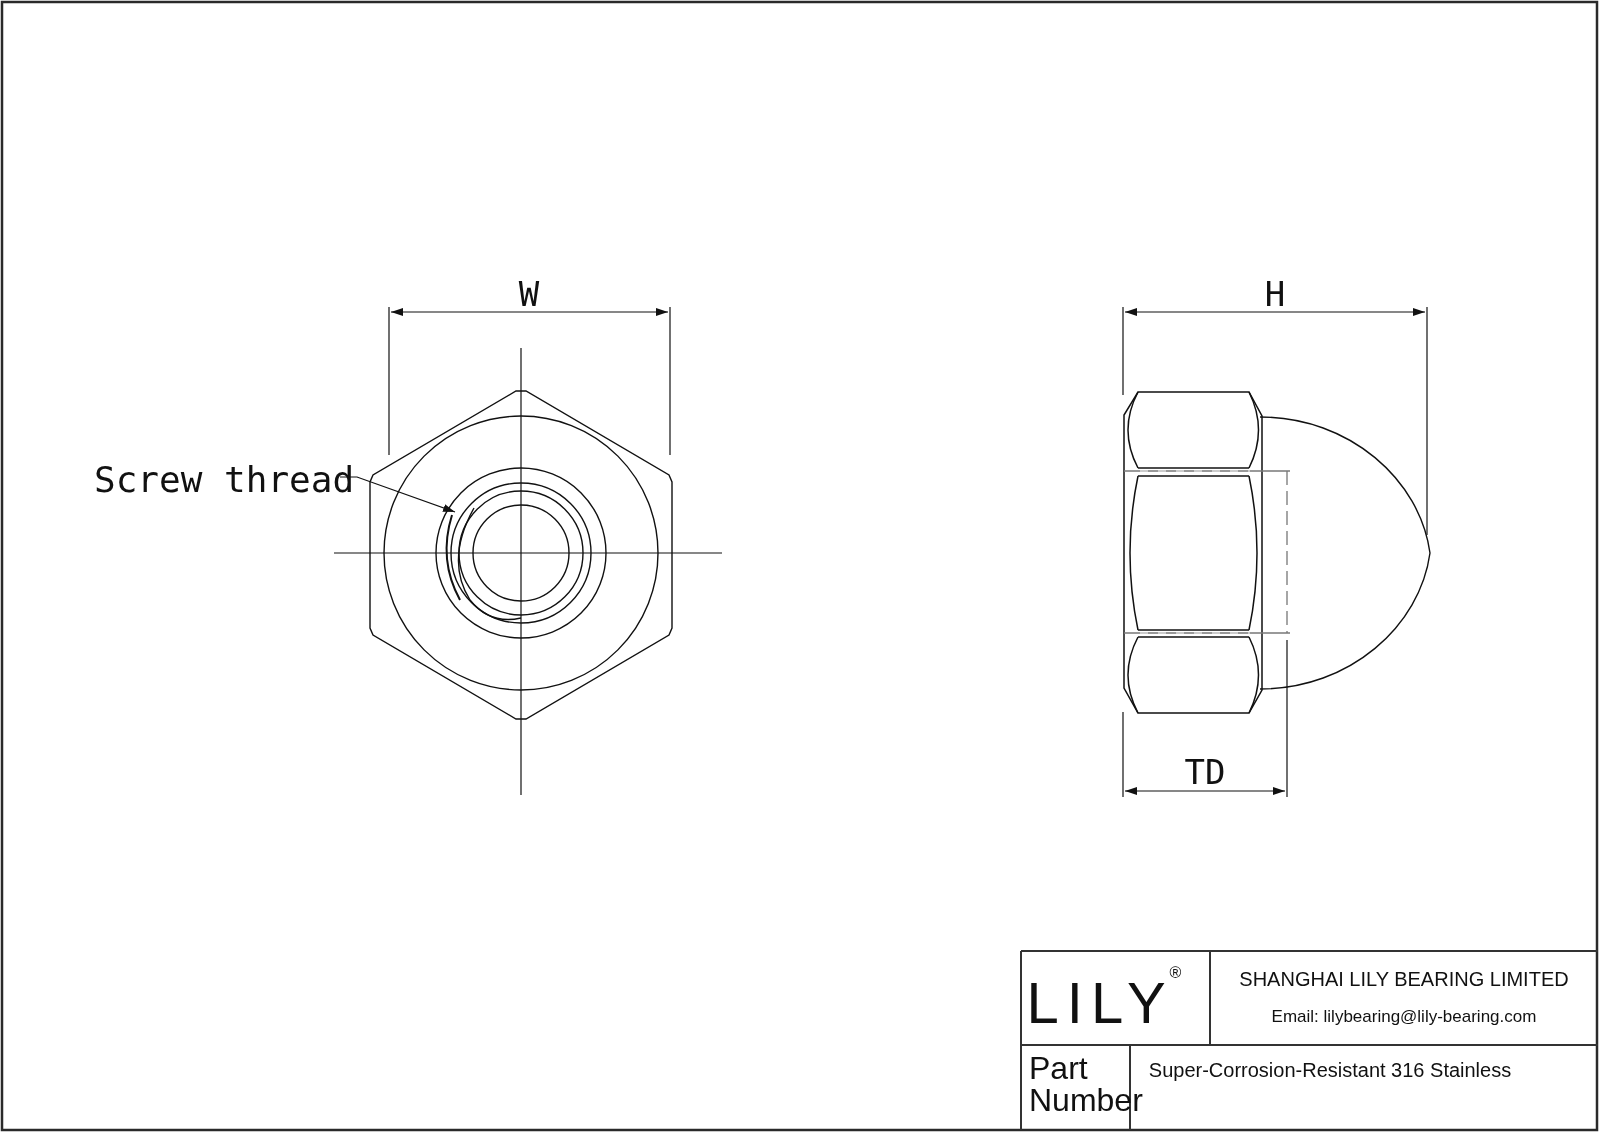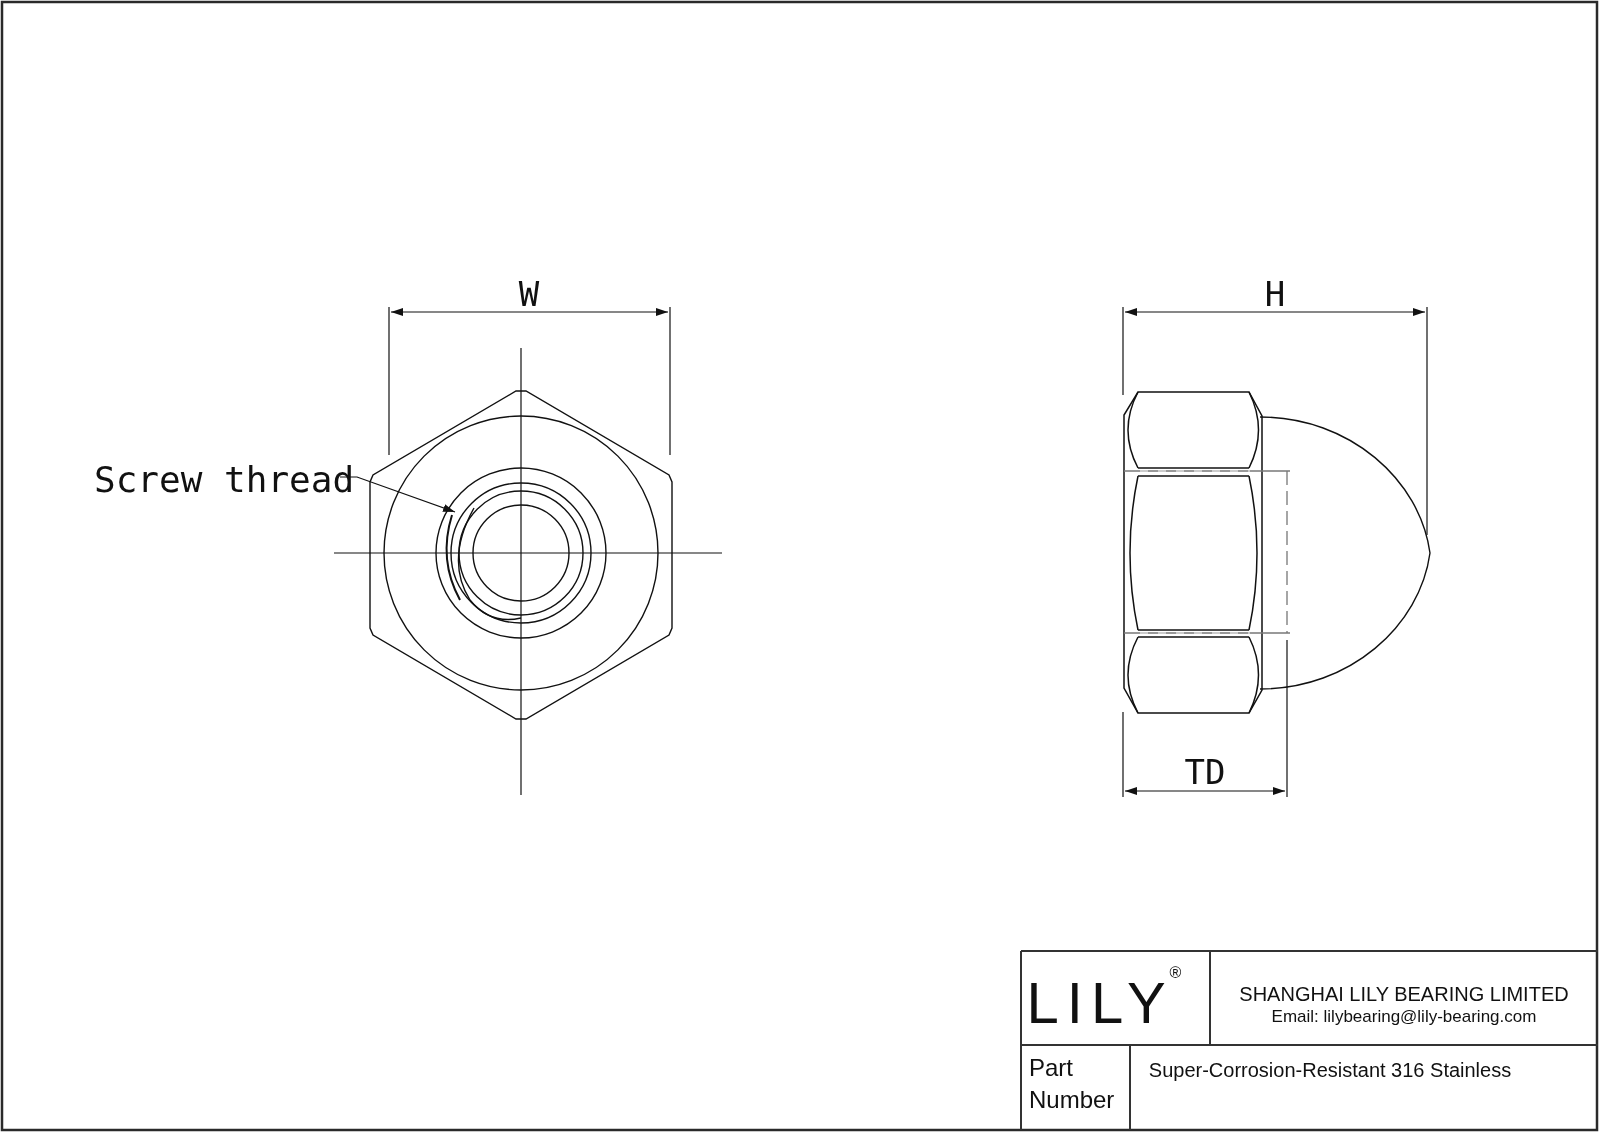--- a/index.html
+++ b/index.html
@@ -6,23 +6,23 @@
   body { width: 1600px; height: 1132px; position: relative; overflow: hidden; font-family: "Liberation Sans", sans-serif; }
   .sheet { position: absolute; left: 0; top: 0; width: 1600px; height: 1132px; }
   svg.drawing { position: absolute; left: 0; top: 0; }
   .dim-label { font-family: "DejaVu Sans Mono", monospace; font-size: 34px; fill: #111; }
   .callout-label { font-family: "DejaVu Sans Mono", monospace; font-size: 36px; fill: #111; }
   .tb { position: absolute; color: #111; }
   .tb-logo { position: absolute; left: 1001px; top: 932px; width: 185px; height: 91px; display: flex; align-items: center; justify-content: center; }
   .tb-logo-text { font-family: "Liberation Sans", sans-serif; font-size: 58px; letter-spacing: 8px; font-weight: 400; position: relative; top: 4px; }
   .tb-reg { font-size: 16px; position: relative; top: -26px; left: -4px; }
   .tb-company { position: absolute; left: 1186px; top: 932px; width: 412px; height: 91px; text-align: center; }
-  .tb-company-name { position: absolute; left: 0; right: 0; top: 16px; font-size: 20px; margin-top: 15px; }
+  .tb-company-name { position: absolute; left: 0; right: 0; top: 16px; font-size: 20px; }
   .tb-company-email { position: absolute; left: 0; right: 0; top: 55px; font-size: 17px; }
-  .tb-part-label { position: absolute; left: 1008px; top: 1033px; font-size: 24px; line-height: 32px; }
+  .tb-part-label { position: absolute; left: 1008px; top: 1033px; font-size: 32px; line-height: 32px; }
   .tb-part-value { position: absolute; left: 1108px; top: 1034px; width: 490px; text-align: center; font-size: 20px; line-height: 27px; }
 </style>
 </head>
 <body>
 
 <div class="sheet">
 <svg class="drawing" width="1600" height="1132" viewBox="0 0 1600 1132" xmlns="http://www.w3.org/2000/svg">
   <defs>
     <marker id="arrow-end" markerWidth="12" markerHeight="8" refX="12" refY="4" orient="auto" markerUnits="userSpaceOnUse">
       <path d="M0,0 L12,4 L0,8 Z" fill="#111"></path>

